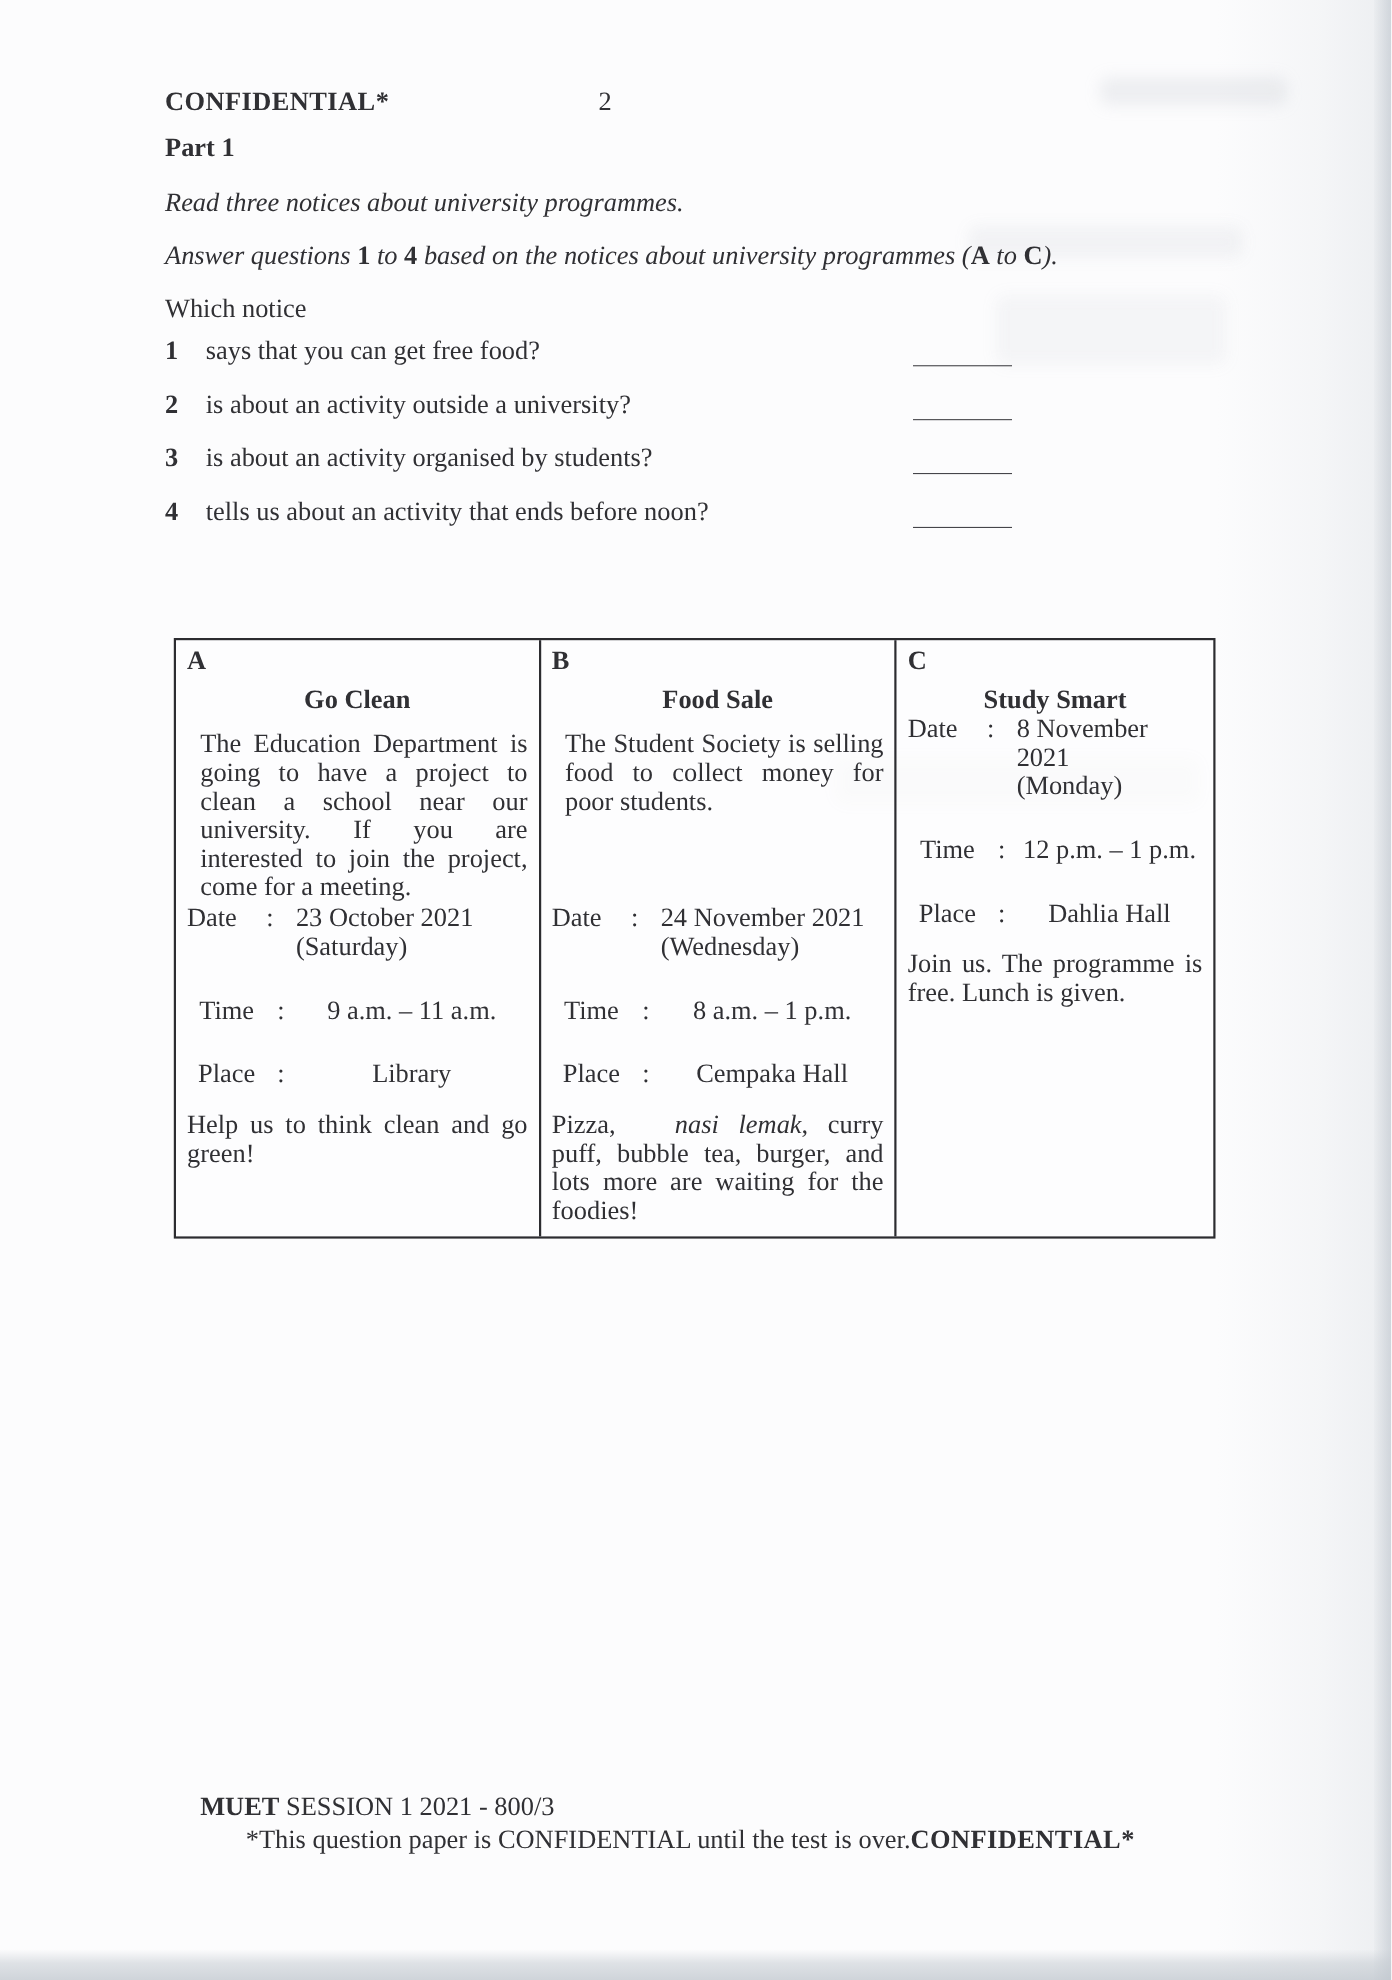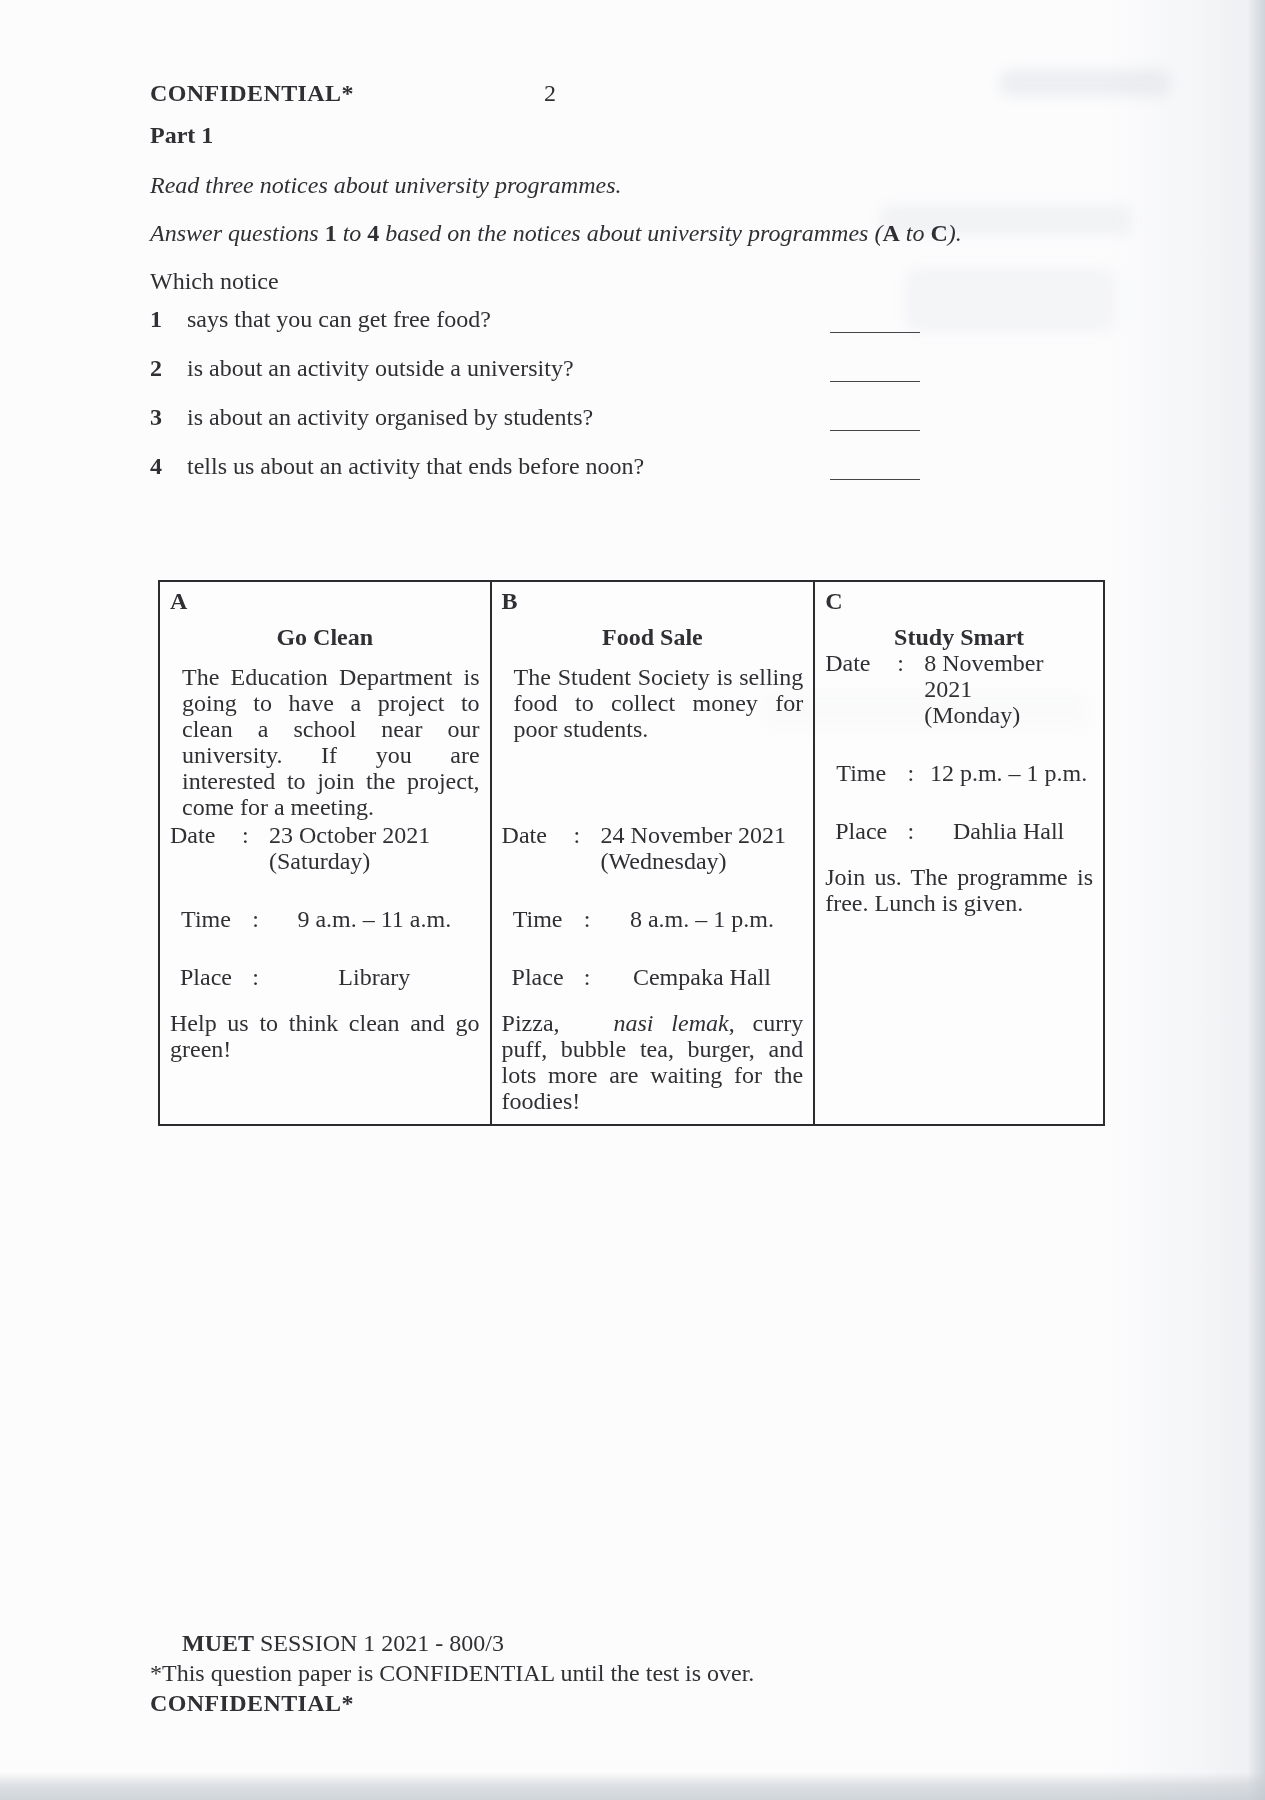--- a/index.html
+++ b/index.html
@@ -70,21 +70,21 @@
   .detail-row { display: flex; }
   .d-label { width: 72px; }
   .d-colon { width: 27px; }
   .d-value { flex: 1; }
   .d-gap { margin-top: 32px; text-align: center; }
   .notice-closing { margin: 20px 0 0 0; text-align: justify; }
 
   
   .footer { position: absolute; left: 150px; top: 1628px; width: 955px; line-height: 30px; }
   .footer-bold { font-weight: bold; margin-left: 32px; }
-  .footer-line2 { display: flex; justify-content: center; flex-direction: column; }
+  .footer-line2 { display: flex; justify-content: center; }
   .footer-right { font-weight: bold; letter-spacing: 0.4px; }
 </style>
 </head>
 <body>
 
 <div class="page">
 
   <div class="right-margin-tint"></div>
   <div class="ghost ghost-1"></div>
   <div class="ghost ghost-2"></div>

